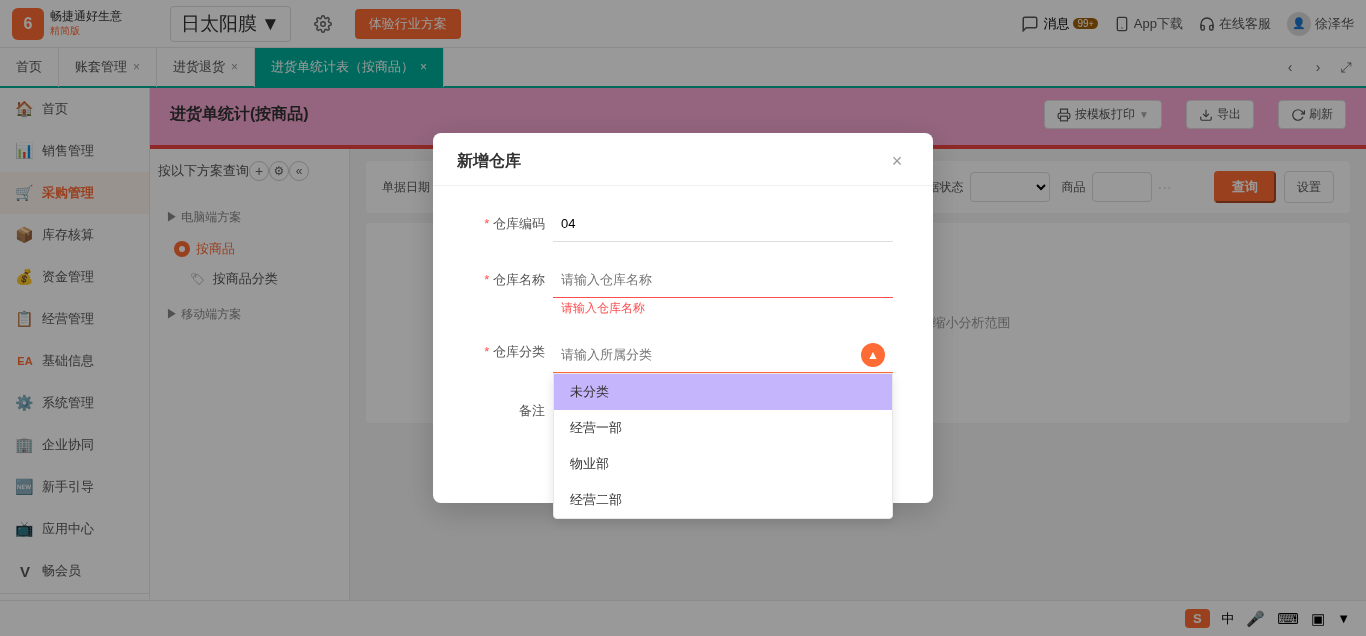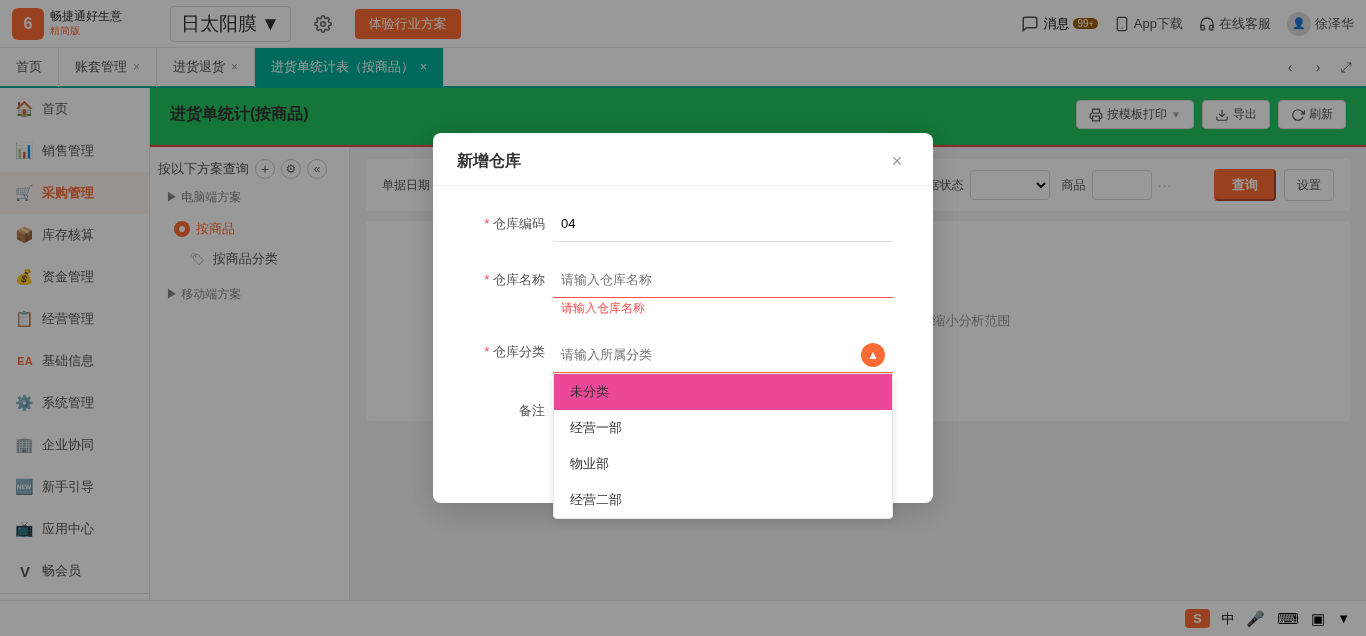--- a/index.html
+++ b/index.html
@@ -234,21 +234,21 @@
     .dropdown-list {
       position: absolute; top: 36px; left: 0; right: 0;
       background: #fff; border: 1px solid #e8e8e8;
       border-radius: 0 0 4px 4px;
       box-shadow: 0 4px 12px rgba(0,0,0,0.1);
       z-index: 200;
     }
     .dropdown-item {
       padding: 9px 16px; cursor: pointer; font-size: 13px; color: #333;
     }
-    .dropdown-item.highlighted { background: #ec4899; }
+    .dropdown-item.highlighted { background: #c4b5fd; }
     .form-textarea {
       flex: 1; height: 36px;
       border: none; border-bottom: 1px solid #ddd;
       padding: 0 8px; font-size: 13px;
       outline: none; background: transparent; resize: none;
     }
     .dialog-footer {
       display: flex; justify-content: flex-end;
       padding: 0 40px;
       gap: 10px;
@@ -403,24 +403,24 @@
     </div>
 
     <div style="position:absolute;bottom:0;left:0;right:0;display:flex;align-items:center;justify-content:space-between;padding:10px 16px;border-top:1px solid #e8e8e8;background:#fff;">
       <span style="font-size:18px;color:#ff6b35;cursor:pointer;">⚙</span>
       <span style="font-size:18px;color:#aaa;cursor:pointer;">◀</span>
     </div>
   </div>
 
   <div class="main-content">
 
-    <div style="background:#22c55e;padding:12px 20px 8px 20px;border-bottom:2px solid #ef4444;">
+    <div style="background:#f9a8d4;padding:12px 20px 8px 20px;border-bottom:4px solid #ef4444;">
       <div style="display:flex;align-items:center;justify-content:space-between;margin-bottom:8px;">
         <span class="page-title">进货单统计(按商品)</span>
-        <div style="display:flex;align-items:center;gap:8px;">
+        <div style="display:flex;align-items:center;gap:24px;">
           <div class="action-btn">
             <svg width="14" height="14" viewBox="0 0 24 24" fill="none" stroke="currentColor" stroke-width="2">
                 <polyline points="6 9 6 2 18 2 18 9"></polyline>
                 <path d="M6 18H4a2 2 0 0 1-2-2v-5a2 2 0 0 1 2-2h16a2 2 0 0 1 2 2v5a2 2 0 0 1-2 2h-2"></path>
                 <rect x="6" y="14" width="12" height="8"></rect>
               </svg>
             <span>按模板打印</span>
             <span style="color:#aaa;font-size:10px;">▼</span>
           </div>
           <div class="action-btn">
@@ -438,21 +438,21 @@
               </svg>
             <span>刷新</span>
           </div>
         </div>
       </div>
     </div>
 
     <div style="display:flex;height:calc(100% - 57px);overflow:hidden;">
 
       <div style="width:200px;flex-shrink:0;background:#fff;border-right:1px solid #e8e8e8;padding:12px 8px;overflow-y:auto;">
-        <div style="display:flex;align-items:center;gap:6px;margin-bottom:6px;">
+        <div style="display:flex;align-items:center;margin-bottom:24px;">
           <span style="color:#555;font-size:13px;">按以下方案查询</span>
           <div style="width:20px;height:20px;border-radius:50%;border:1px solid #ccc;display:flex;align-items:center;justify-content:center;cursor:pointer;color:#666;font-size:14px;">+</div>
           <div style="width:20px;height:20px;border-radius:50%;border:1px solid #ccc;display:flex;align-items:center;justify-content:center;cursor:pointer;color:#666;font-size:12px;">⚙</div>
           <div style="width:20px;height:20px;border-radius:50%;border:1px solid #ccc;display:flex;align-items:center;justify-content:center;cursor:pointer;color:#666;font-size:12px;">«</div>
         </div>
         <div style="color:#888;font-size:12px;padding:4px 8px;margin-bottom:4px;">▶ <span>电脑端方案</span></div>
         <div style="display:flex;align-items:center;gap:6px;padding:6px 16px;cursor:pointer;">
           <span style="width:16px;height:16px;border-radius:50%;background:#ff6b35;display:flex;align-items:center;justify-content:center;">
             <span style="width:6px;height:6px;border-radius:50%;background:#fff;"></span>
           </span>

